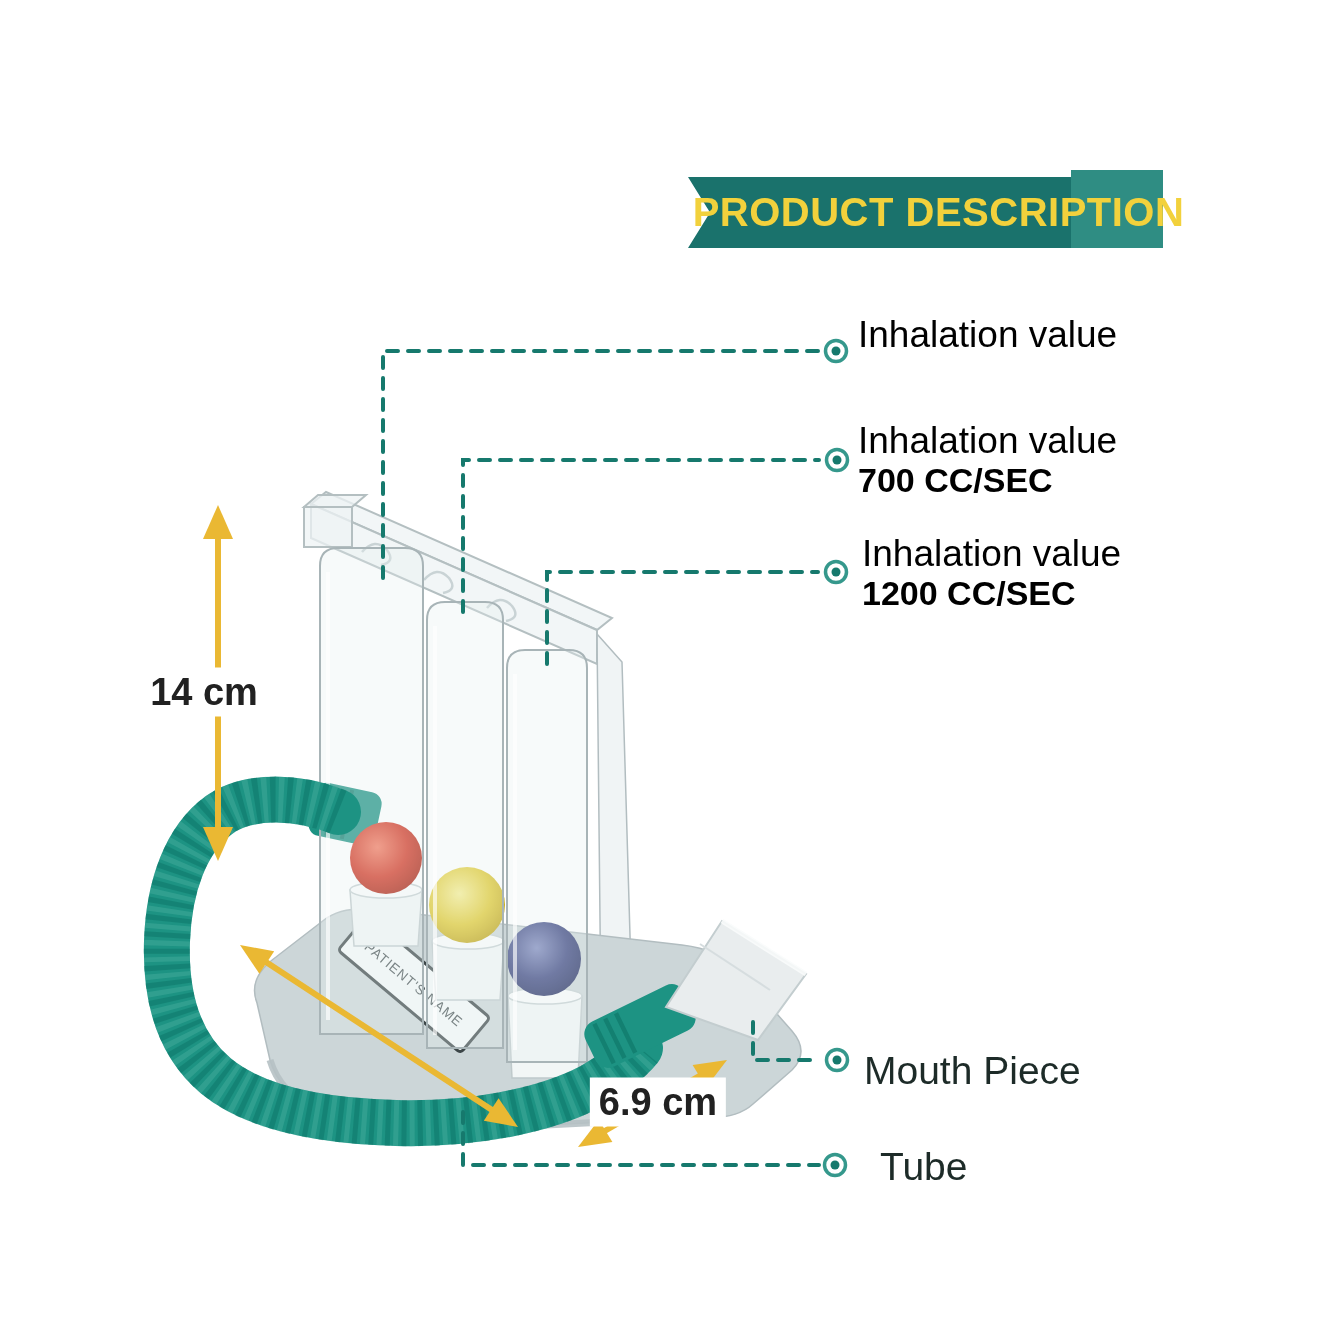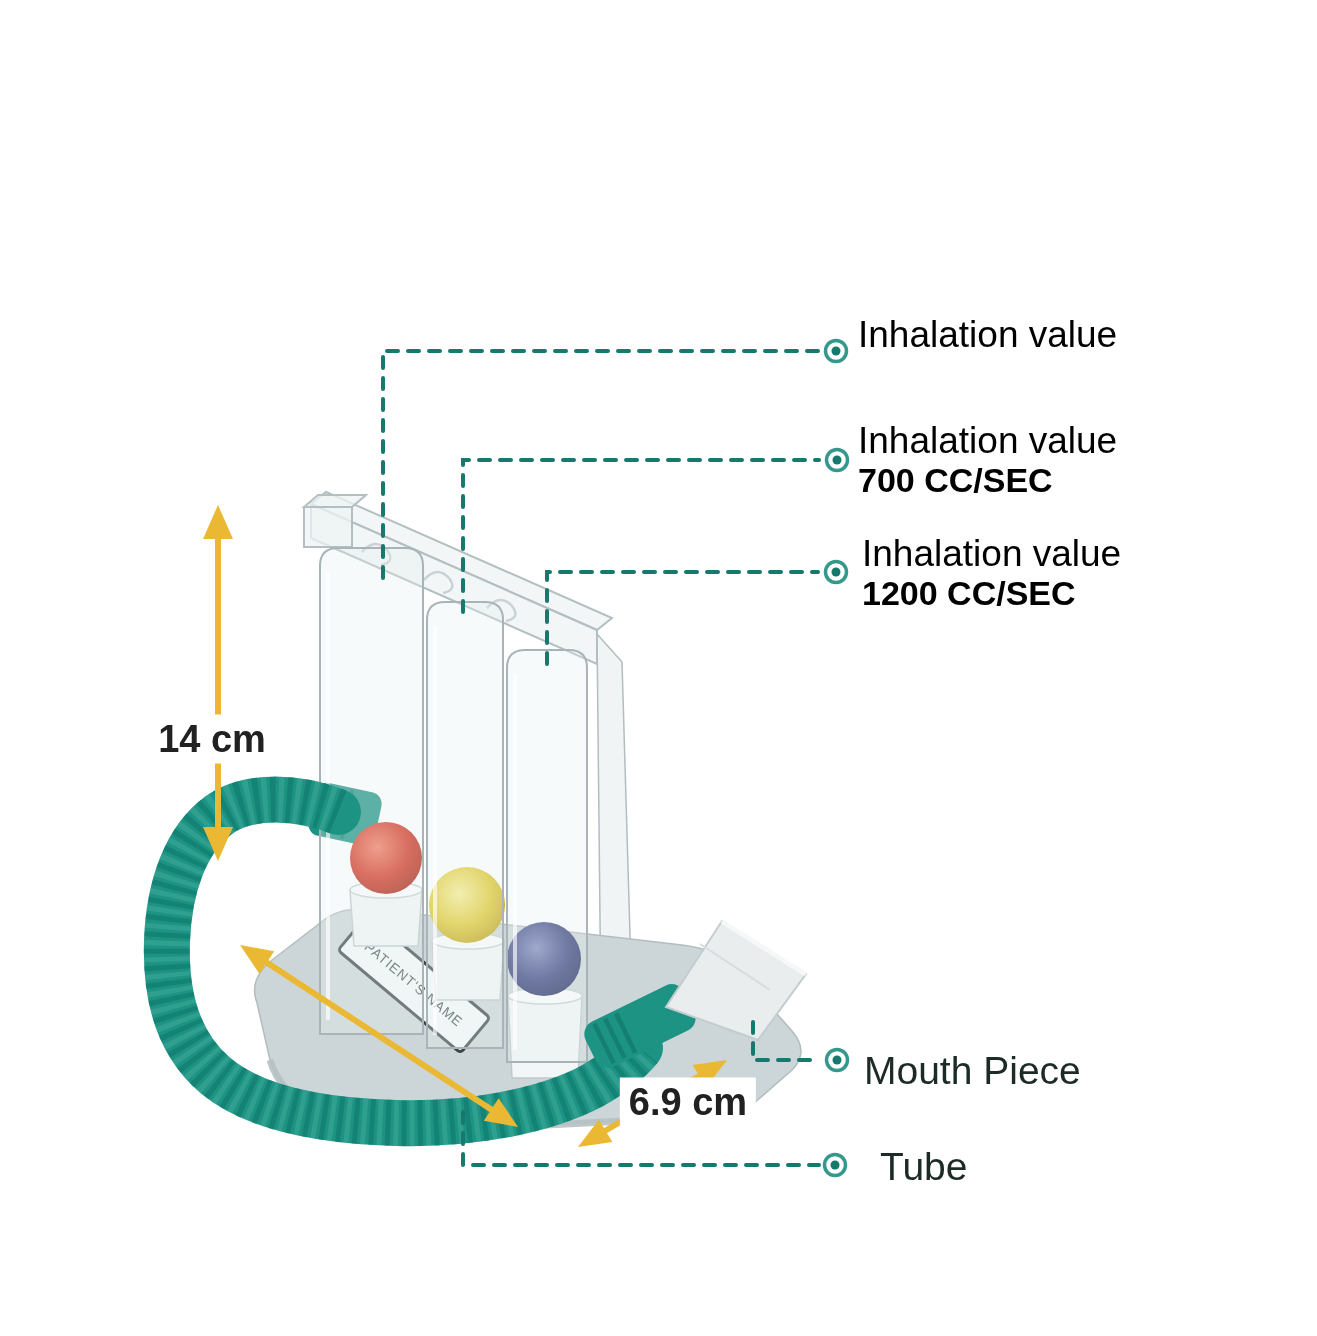--- a/index.html
+++ b/index.html
@@ -185,31 +185,36 @@
       <polygon points="240,945 259.4,973.8 274.2,951.2" fill="#eab833"></polygon>
       <polygon points="518,1127 483.8,1120.8 498.6,1098.2" fill="#eab833"></polygon>
     </g>
     <g>
       <line x1="603" y1="1132" x2="701" y2="1075" stroke-width="6" stroke="#eab833"></line>
       <polygon points="578,1147 612.4,1142.1 598.8,1119.7" fill="#eab833"></polygon>
       <polygon points="727,1060 706.2,1087.3 692.6,1064.9" fill="#eab833"></polygon>
     </g>
   </svg>
 
+  <div class="banner">
+    <div class="banner-dark"></div>
+    <div class="banner-light"></div>
+    <div class="banner-text">PRODUCT DESCRIPTION</div>
+  </div>
 
   <div class="callout" style="left:858px;top:314px;">
     <div class="l1">Inhalation value</div>
   </div>
   <div class="callout" style="left:858px;top:420px;">
     <div class="l1">Inhalation value</div>
     <div class="l2">700 CC/SEC</div>
   </div>
   <div class="callout" style="left:862px;top:533px;">
     <div class="l1">Inhalation value</div>
     <div class="l2">1200 CC/SEC</div>
   </div>
   <div class="callout-single" style="left:864px;top:1041px;margin-top:8px;">Mouth Piece</div>
   <div class="callout-single" style="left:864px;top:1145px;margin-left:16px;">Tube</div>
 
-  <div class="dim" style="left:212px;top:692px;margin-top:47px;">14 cm</div>
-  <div class="dim" style="left:688px;top:1102px;">6.9 cm</div>
+  <div class="dim" style="left:204px;top:692px;">14 cm</div>
+  <div class="dim" style="left:658px;top:1102px;">6.9 cm</div>
 
 </div>
 
 </body></html>

